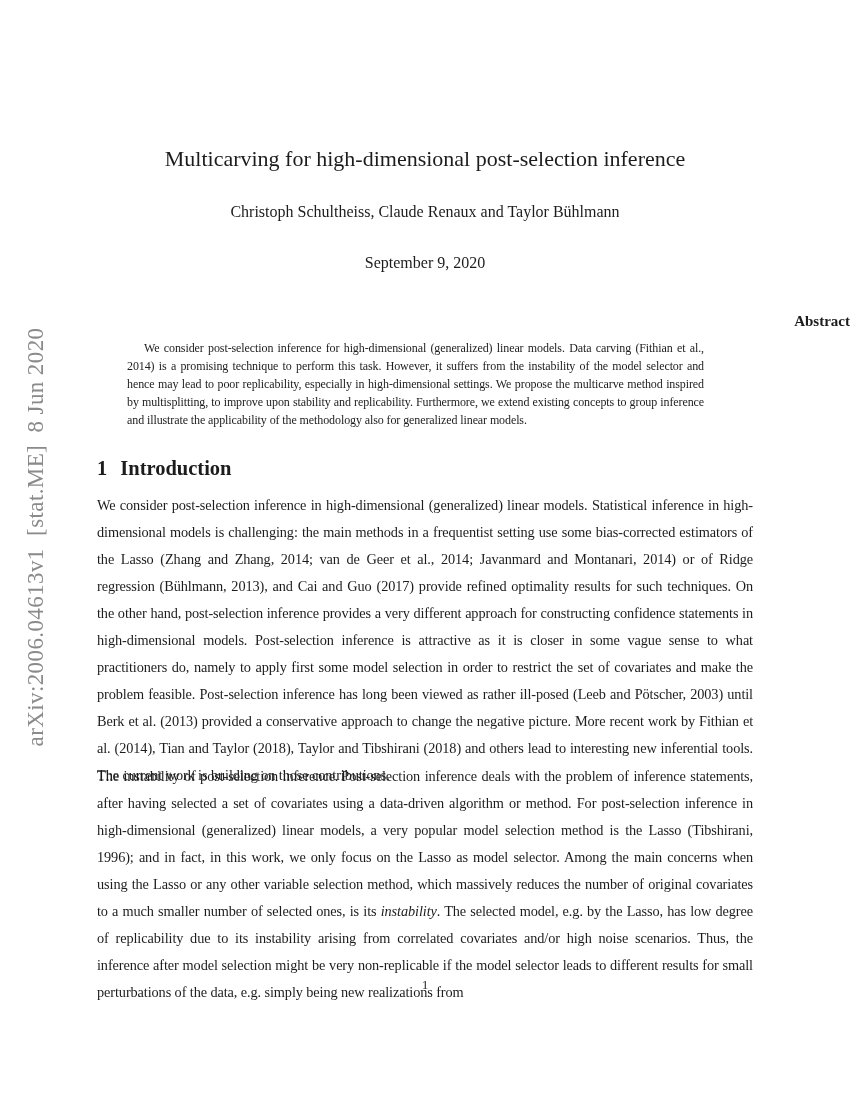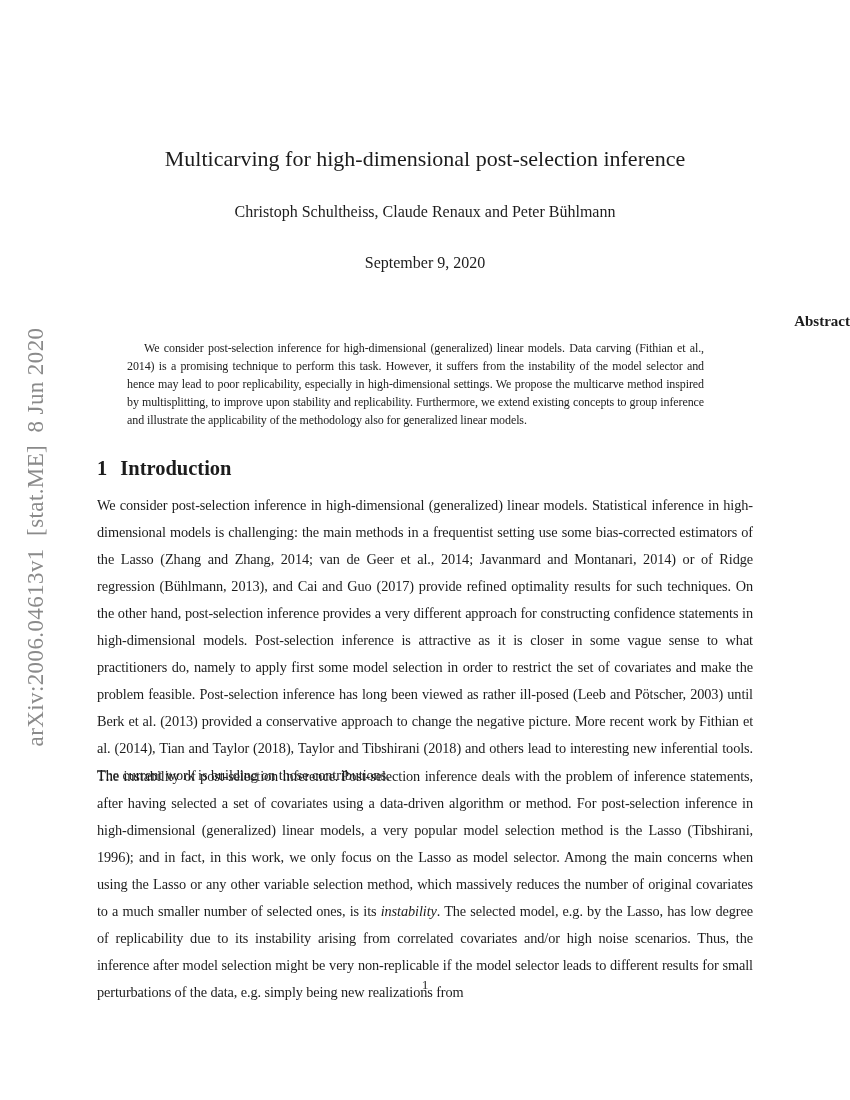--- a/index.html
+++ b/index.html
@@ -111,21 +111,21 @@
 </head>
 <body>
 
 <div class="page">
 
   <div class="arxiv-stamp">arXiv:2006.04613v1  [stat.ME]  8 Jun 2020</div>
 
   <div class="title">Multicarving for high-dimensional post-selection inference</div>
 
   <div class="authors-block">
-    <div>Christoph Schultheiss, Claude Renaux and Peter Bühlmann</div>
+    <div>Christoph Schultheiss, Claude Renaux and Taylor Bühlmann</div>
   </div>
 
   <div class="date">September 9, 2020</div>
 
   <div class="abstract-heading">Abstract</div>
 
   <div class="abstract-body">We consider post-selection inference for high-dimensional (generalized) linear models. Data carving (Fithian et al., 2014) is a promising technique to perform this task. However, it suffers from the instability of the model selector and hence may lead to poor replicability, especially in high-dimensional settings. We propose the multicarve method inspired by multisplitting, to improve upon stability and replicability. Furthermore, we extend existing concepts to group inference and illustrate the applicability of the methodology also for generalized linear models.</div>
 
   <div class="section-heading">
     <span class="sec-num">1</span><span class="sec-title">Introduction</span>

